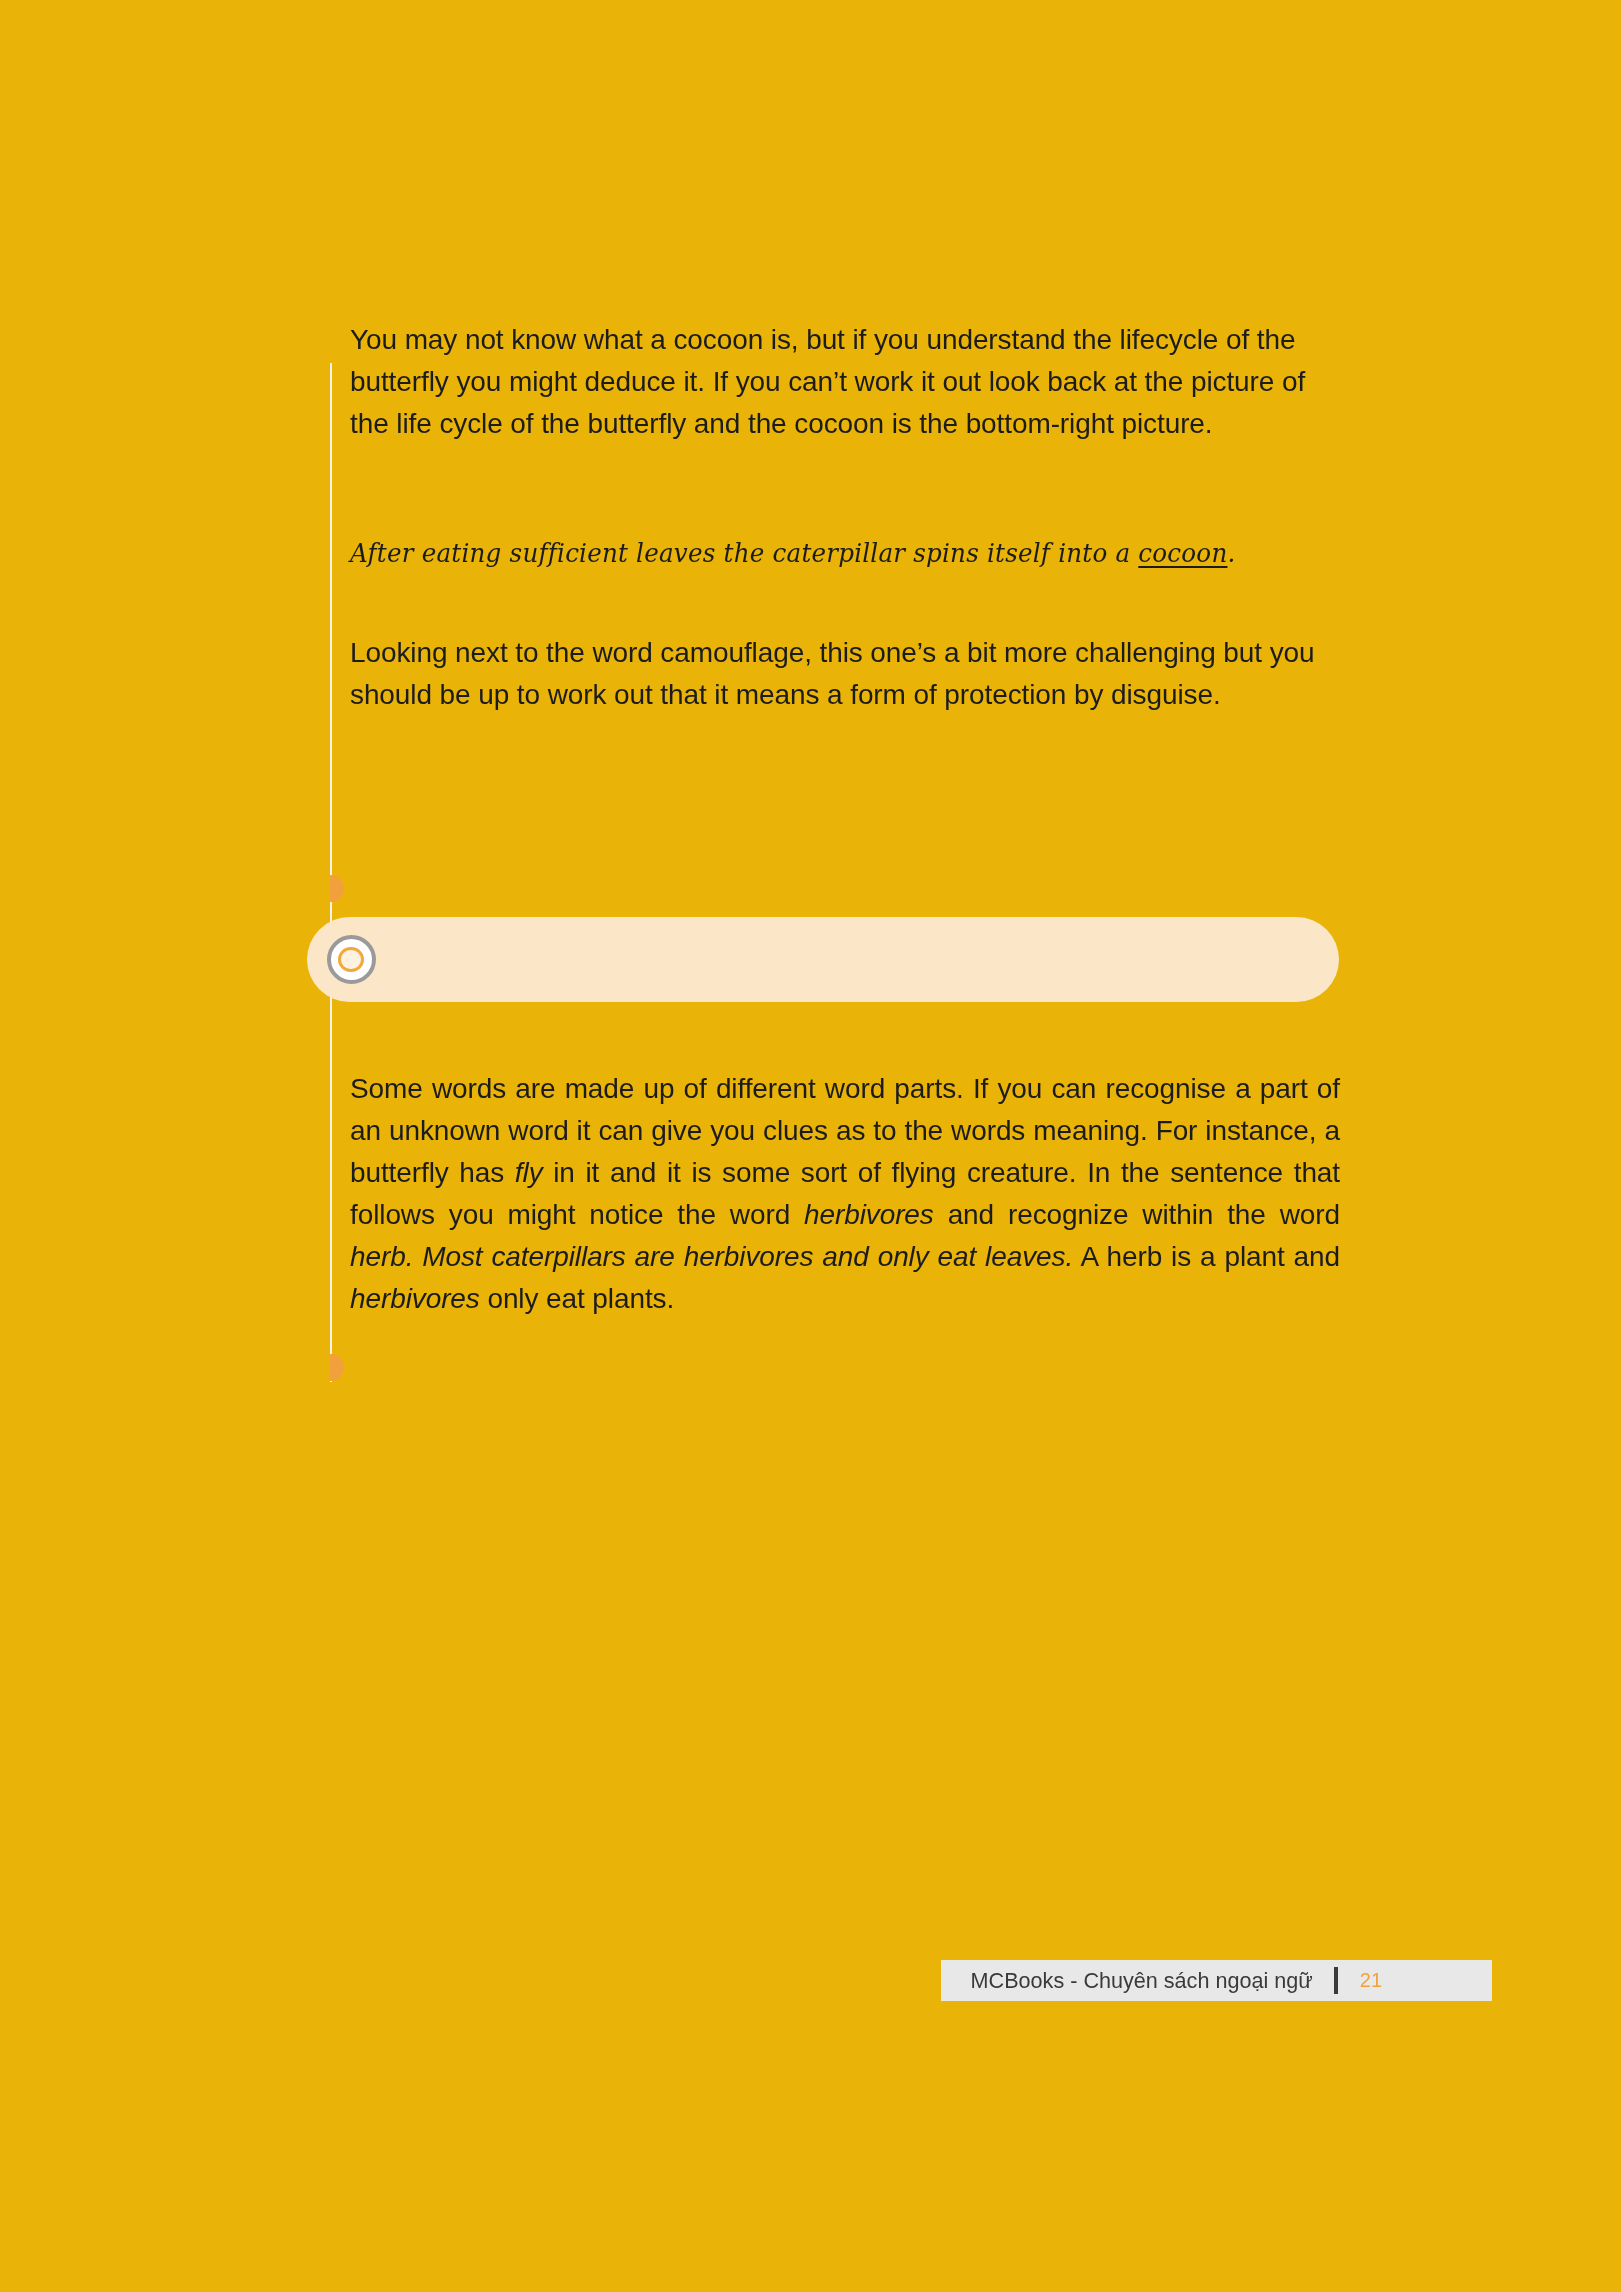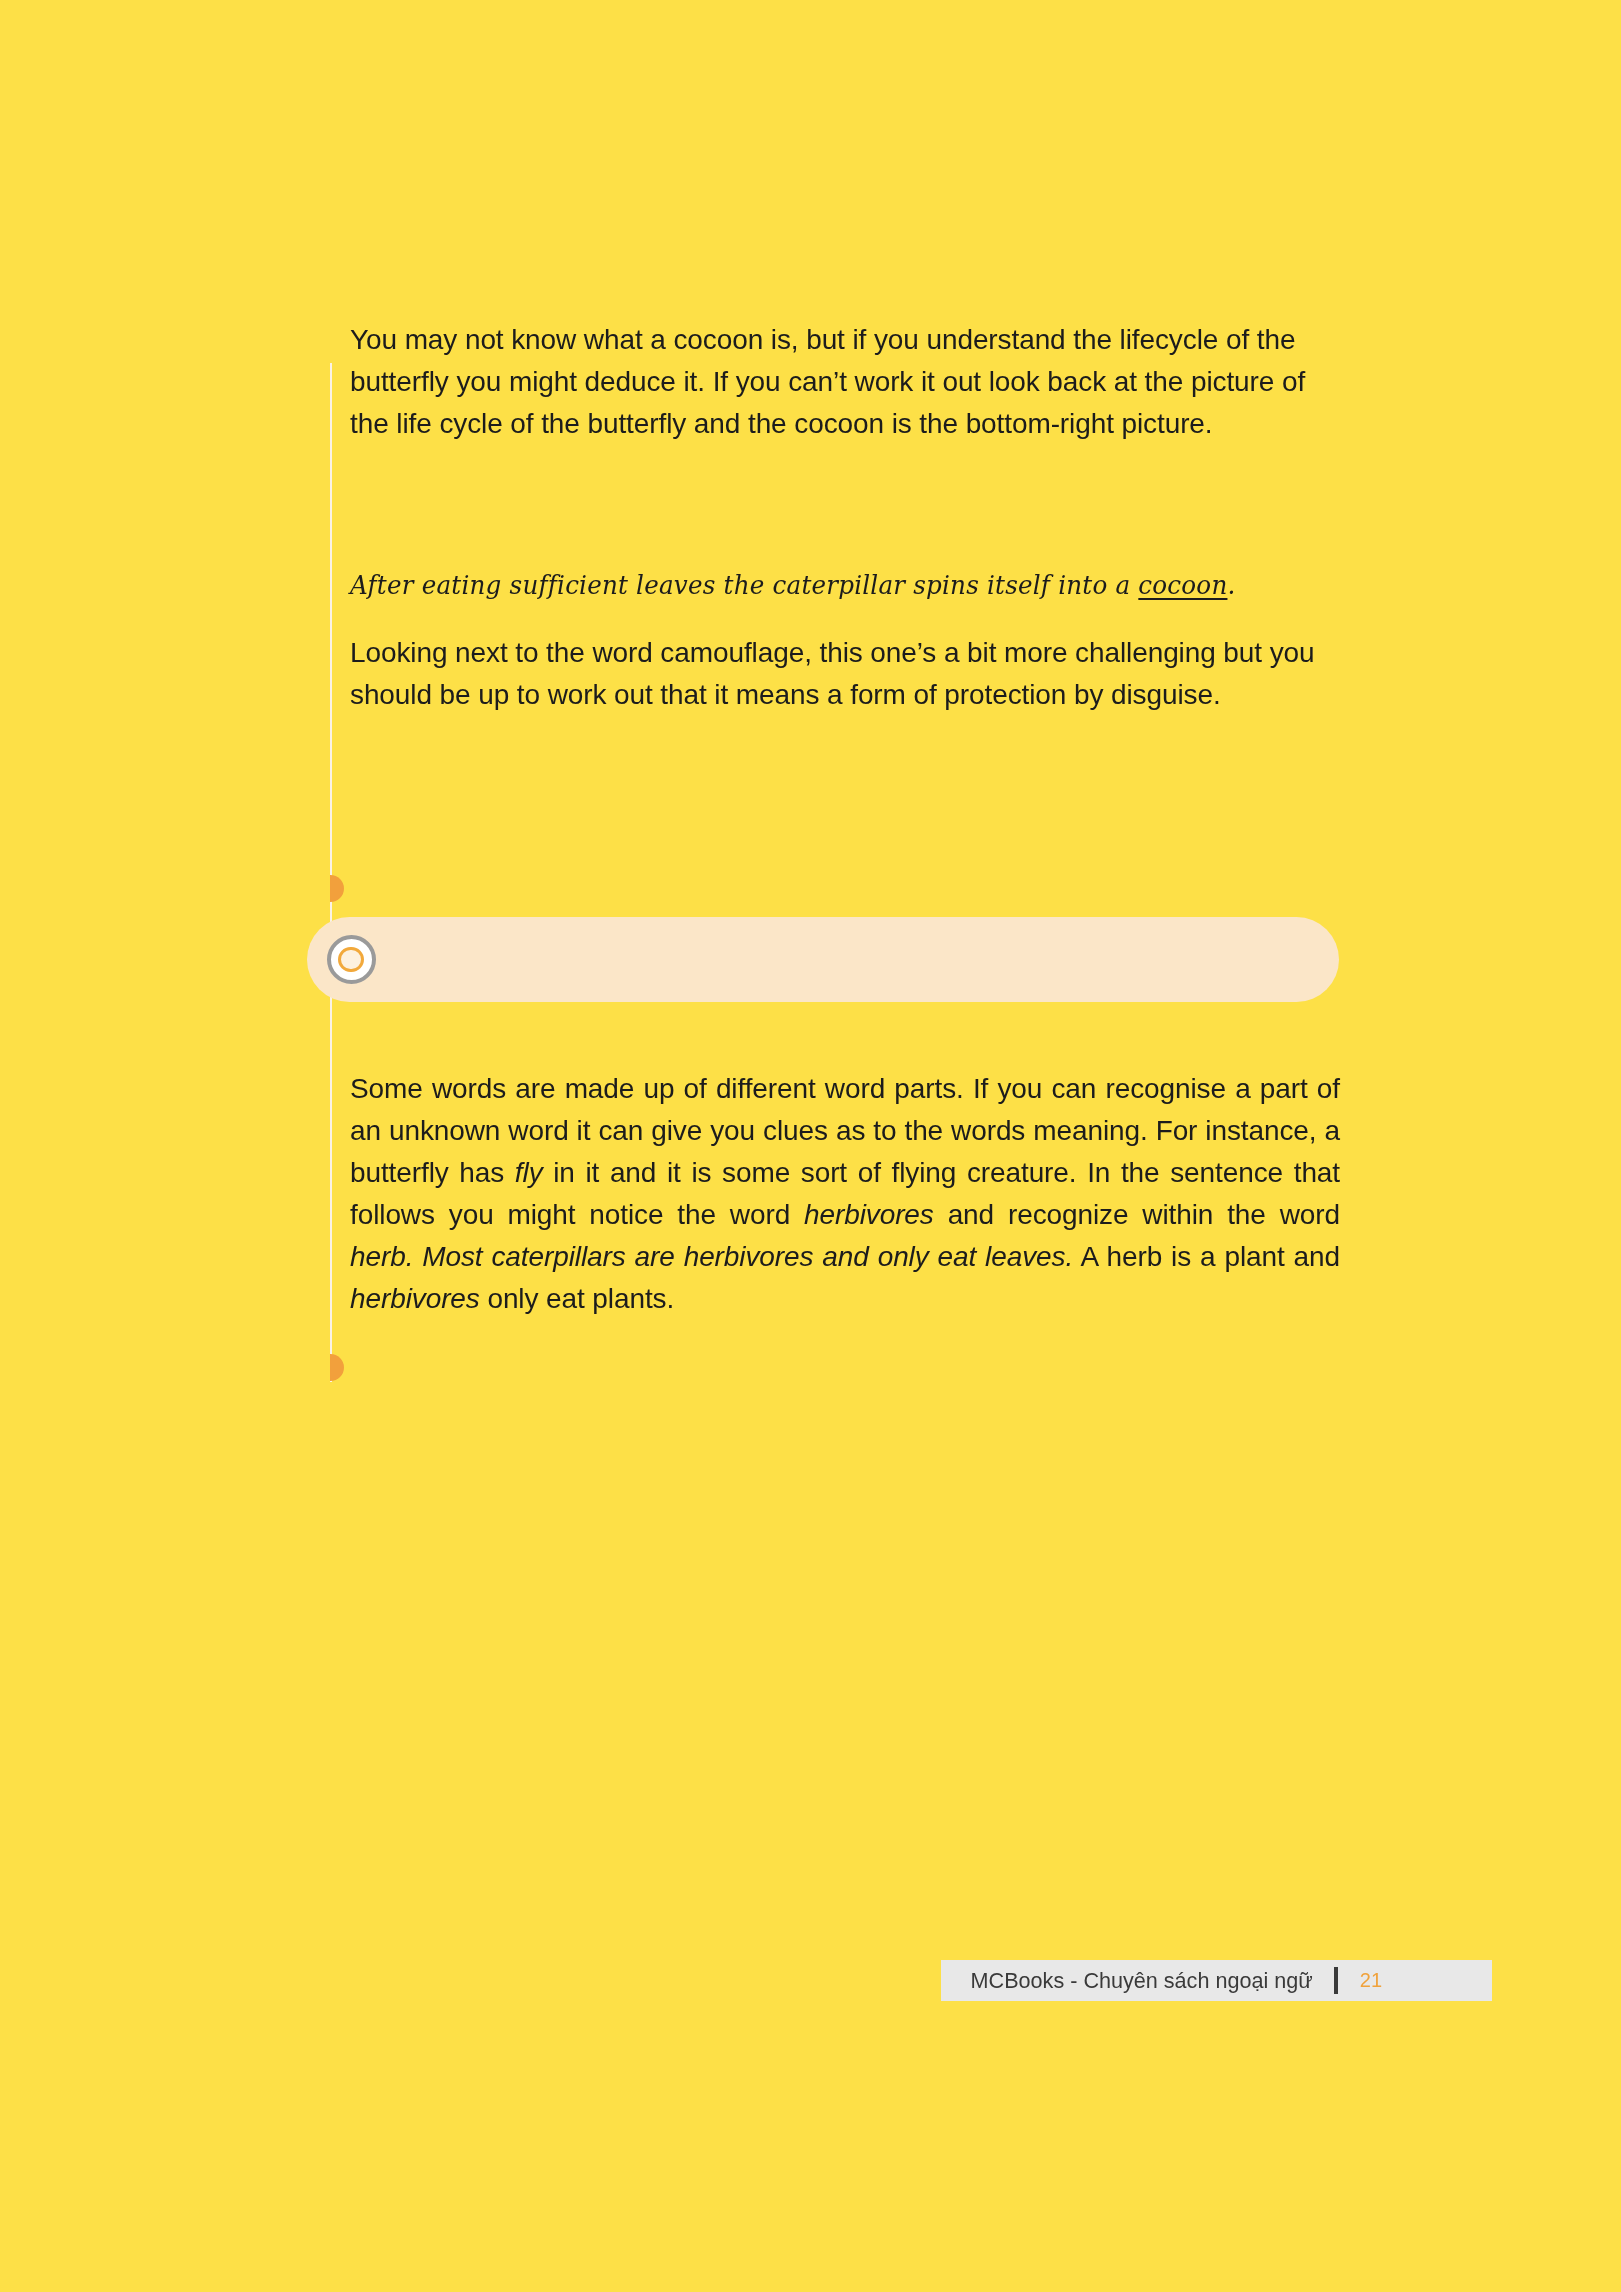--- a/index.html
+++ b/index.html
@@ -13,21 +13,21 @@
     position: relative;
     overflow: hidden;
     font-family: "Liberation Sans", sans-serif;
     -webkit-font-smoothing: antialiased;
   }
 
   
   #page {
     position: absolute;
     inset: 0;
-    background: #fde047;
+    background: #eab308;
   }
 
   
   .margin-rule {
     position: absolute;
     left: 330px;
     top: 363px;
     width: 2px;
     height: 1019px;
     background: #faf2e6;
@@ -167,21 +167,21 @@
 <div id="page">
 
   <div class="margin-rule"></div>
   <div class="margin-marker" id="marker-1"></div>
   <div class="margin-marker" id="marker-2"></div>
 
   <div class="col" style="top:319px;">
     <p class="body">You may not know what a cocoon is, but if you understand the lifecycle of the butterfly you might deduce it. If you can’t work it out look back at the picture of the life cycle of the butterfly and the cocoon is the bottom-right picture.</p>
   </div>
 
-  <div class="col" style="top:529px;margin-top:32px;">
+  <div class="col" style="top:529px;">
     <p class="script"><span>After eating sufficient leaves the caterpillar spins itself into a </span><u>cocoon</u><span>.</span></p>
   </div>
 
   <div class="col" style="top:632px;">
     <p class="body">Looking next to the word camouflage, this one’s a bit more challenging but you should be up to work out that it means a form of protection by disguise.</p>
   </div>
 
 
   <div class="banner">
     <div class="banner-icon">

